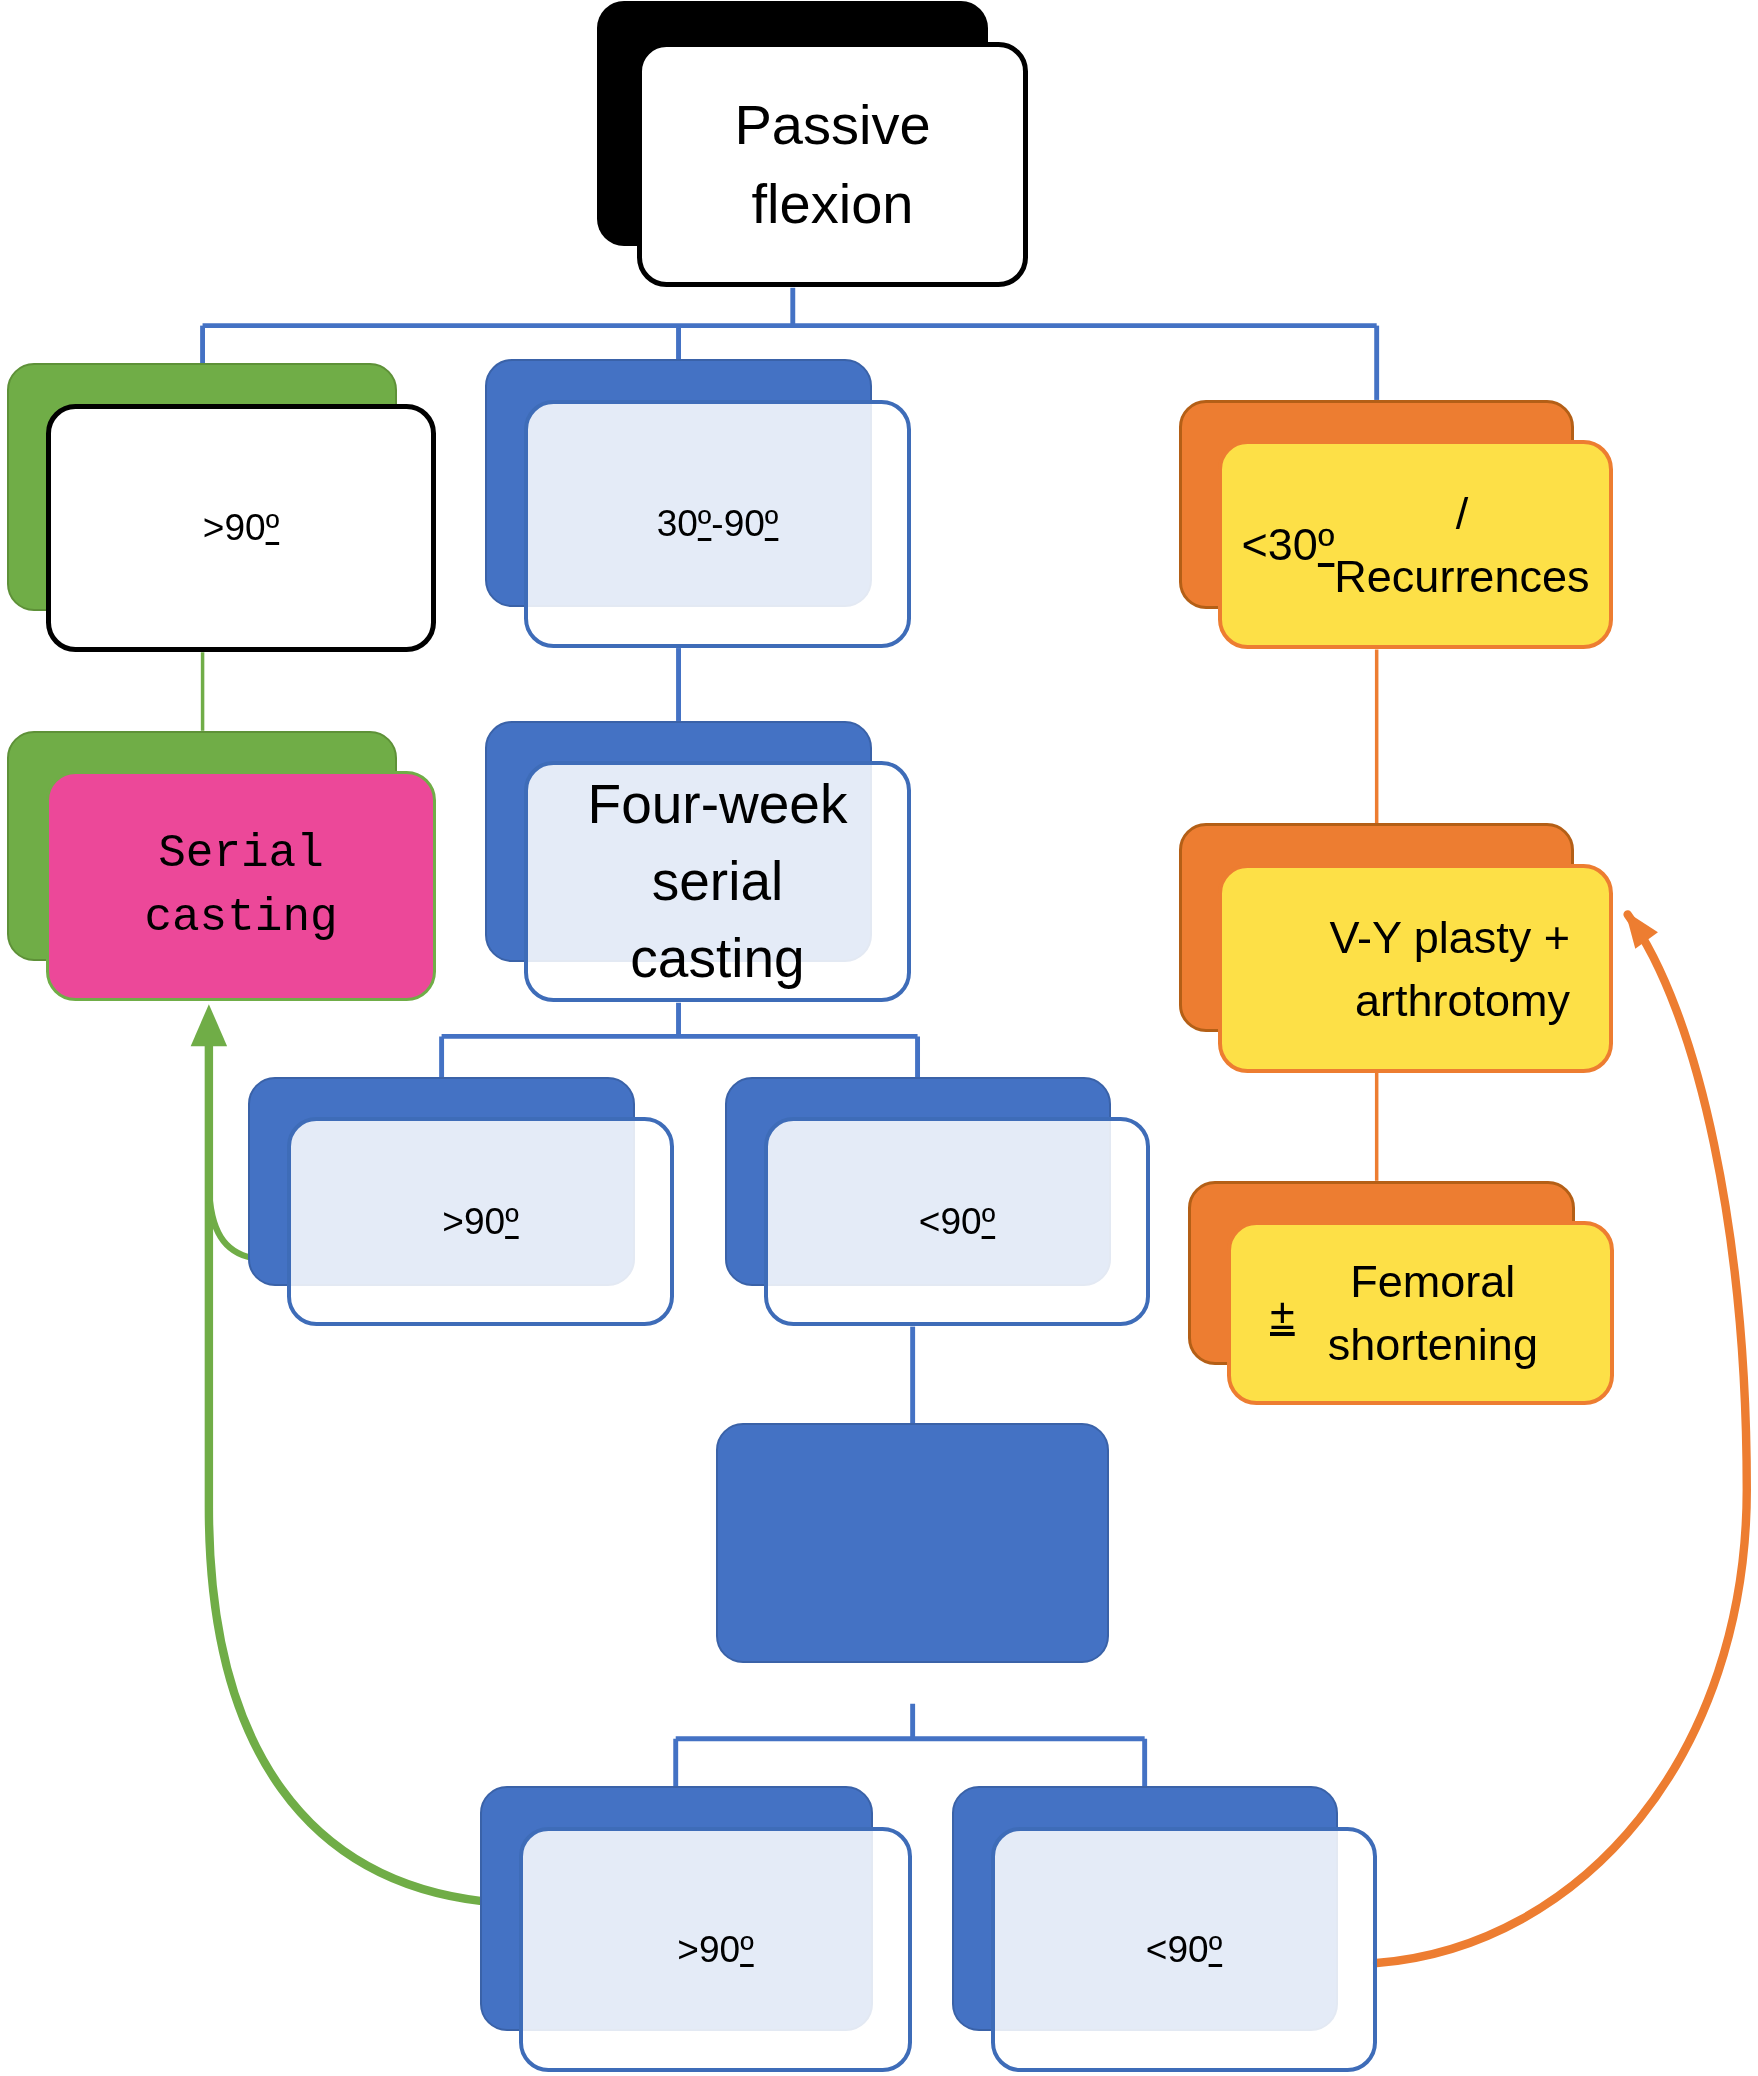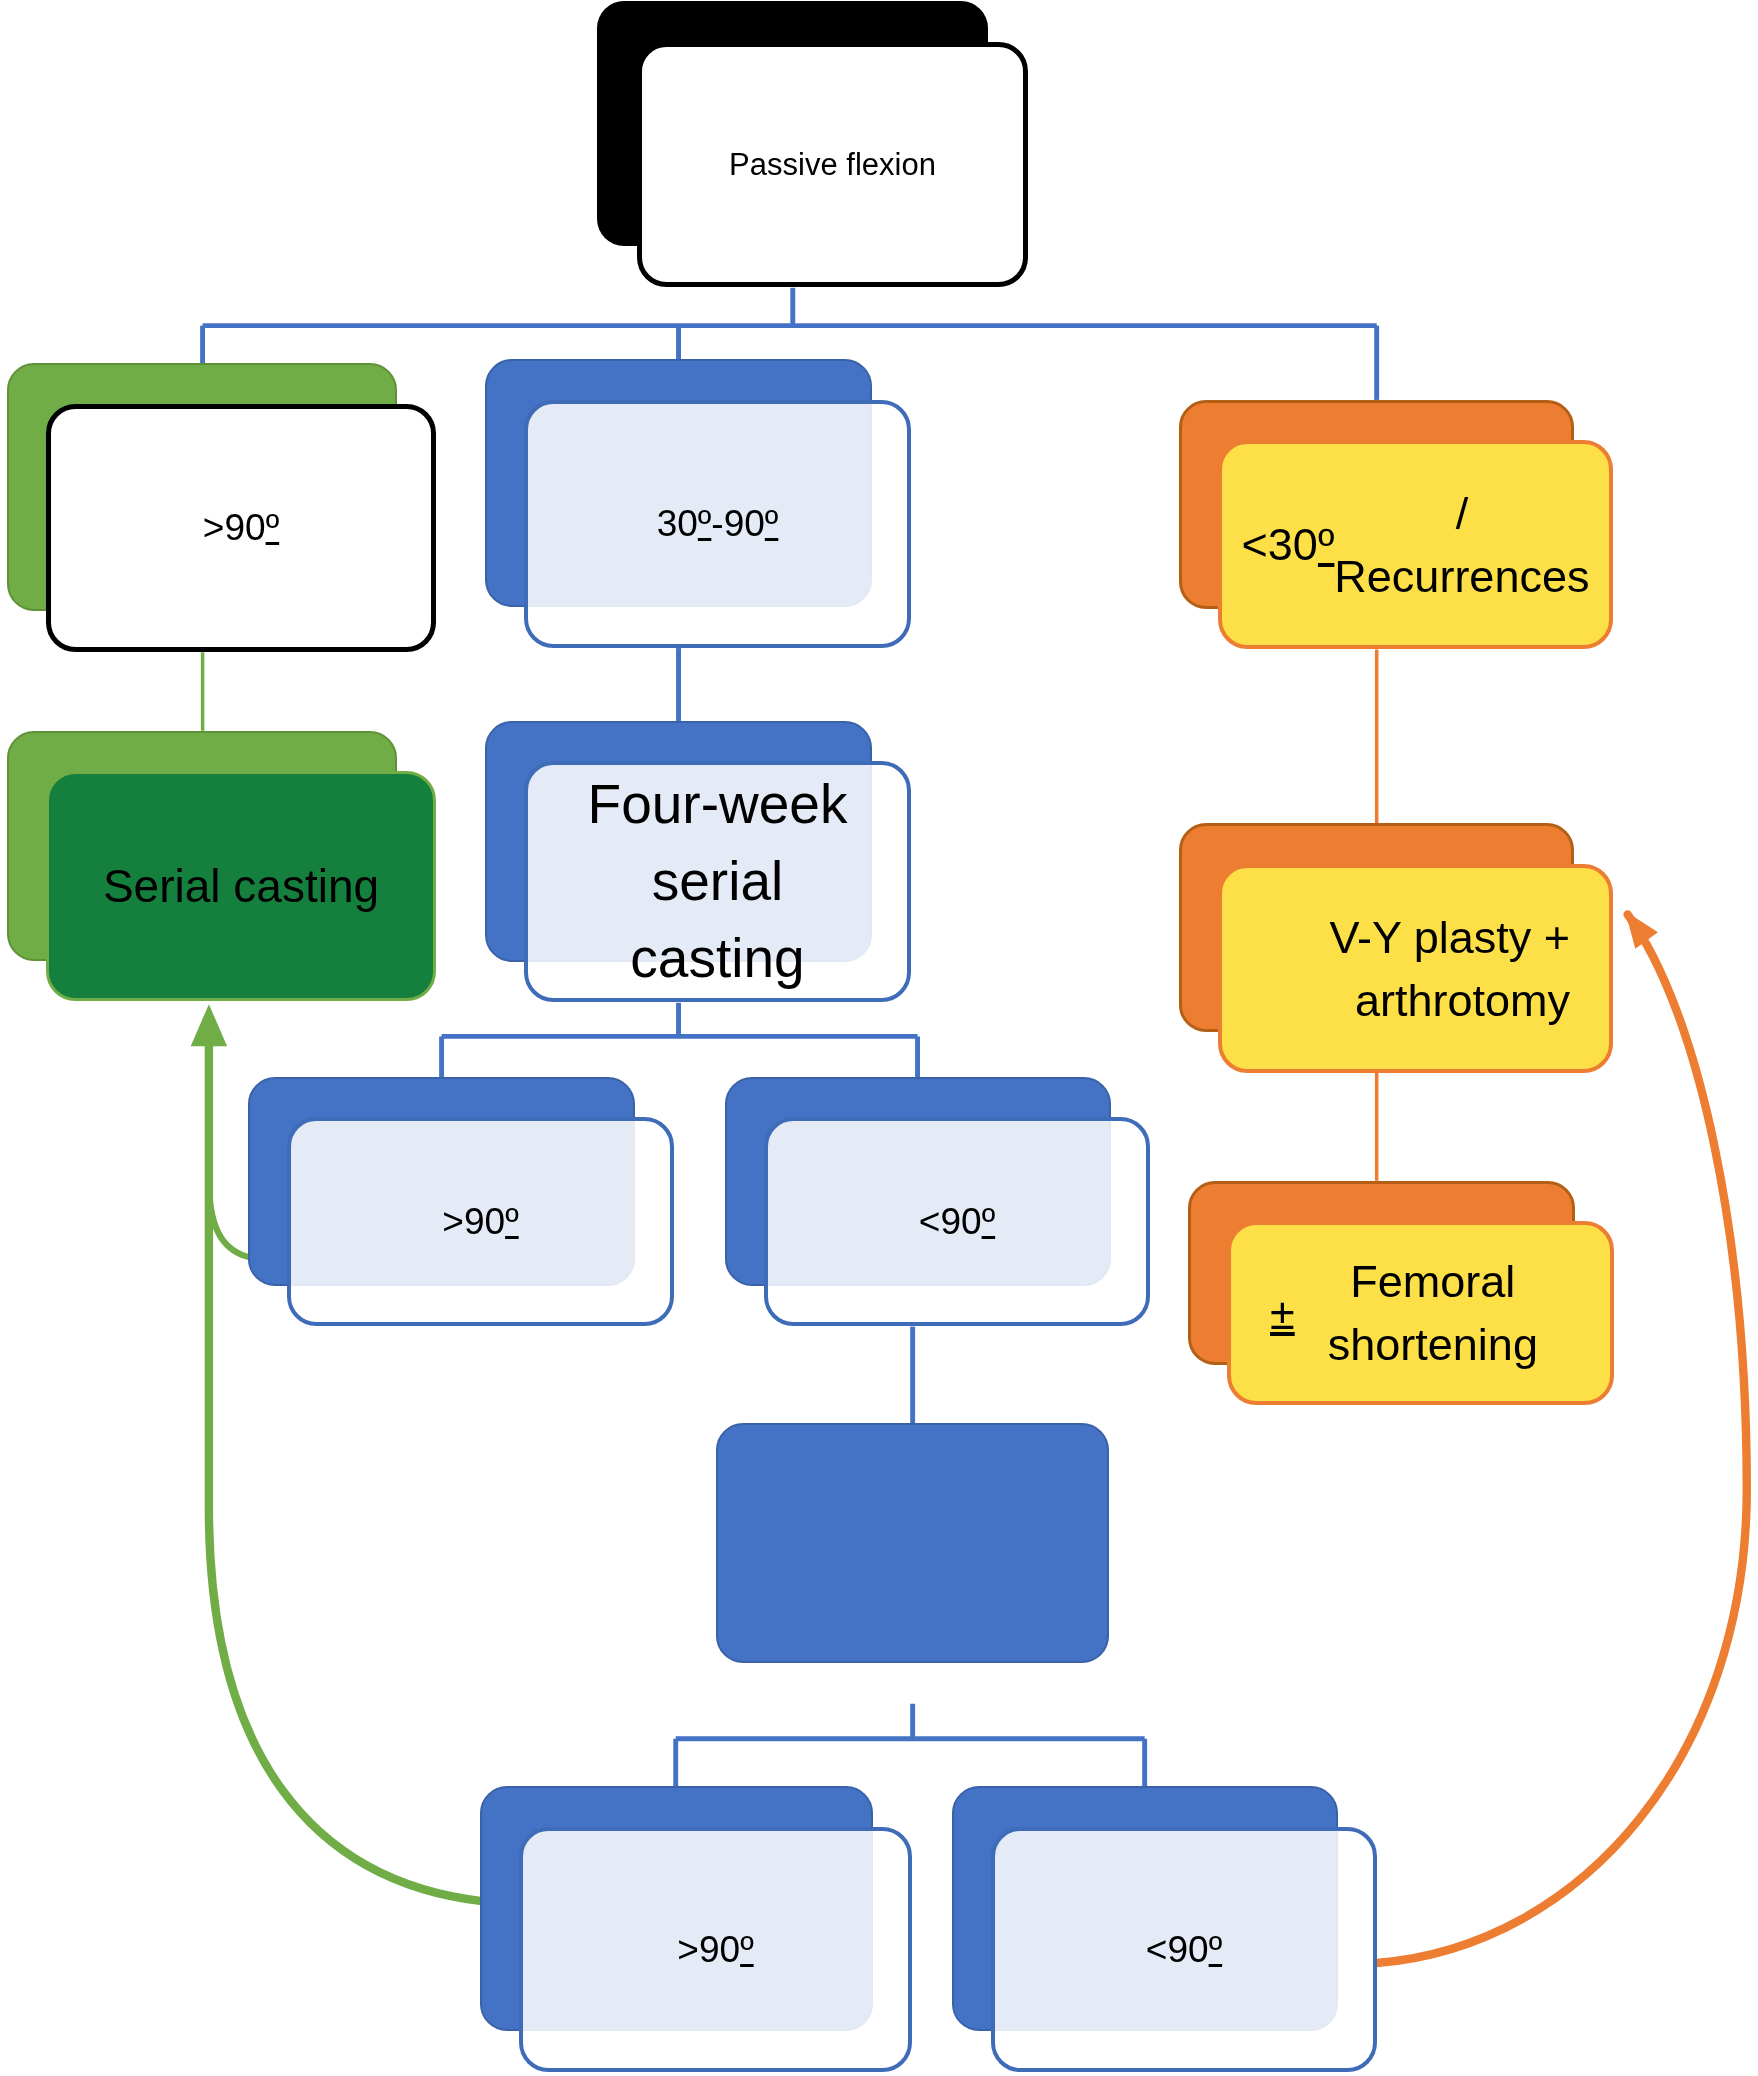--- a/index.html
+++ b/index.html
@@ -26,24 +26,24 @@
     border-radius:29.4px;
     box-sizing:border-box;
     display:flex;
     align-items:center;
     justify-content:center;
     text-align:center;
     color:#000000;
     line-height:1.4;
   }
   .f-black{background:#ffffff;border:5.6px solid #000000;}
-  .f-green{background:#15803d;border:3.5px solid #70AD47;}
+  .f-green{background:#ec4899;border:3.5px solid #70AD47;font-family:Liberation Mono, monospace;}
   .f-blue{background:rgba(255,255,255,0.86);border:4.2px solid #3E6CB8;align-items:center;}
   .f-orange{background:#fde047;border:4.2px solid #ED7D31;}
-  .sz-title{font-size:31px;}
+  .sz-title{font-size:56px;}
   .sz-word{font-size:55px;}
   .sz-serial{font-size:46px;}
   .sz-right{font-size:45px;}
   .deg{font-size:37px;}
   .ord{text-decoration:underline;}
 </style>
 </head>
 <body>
 
 <div id="stage">

